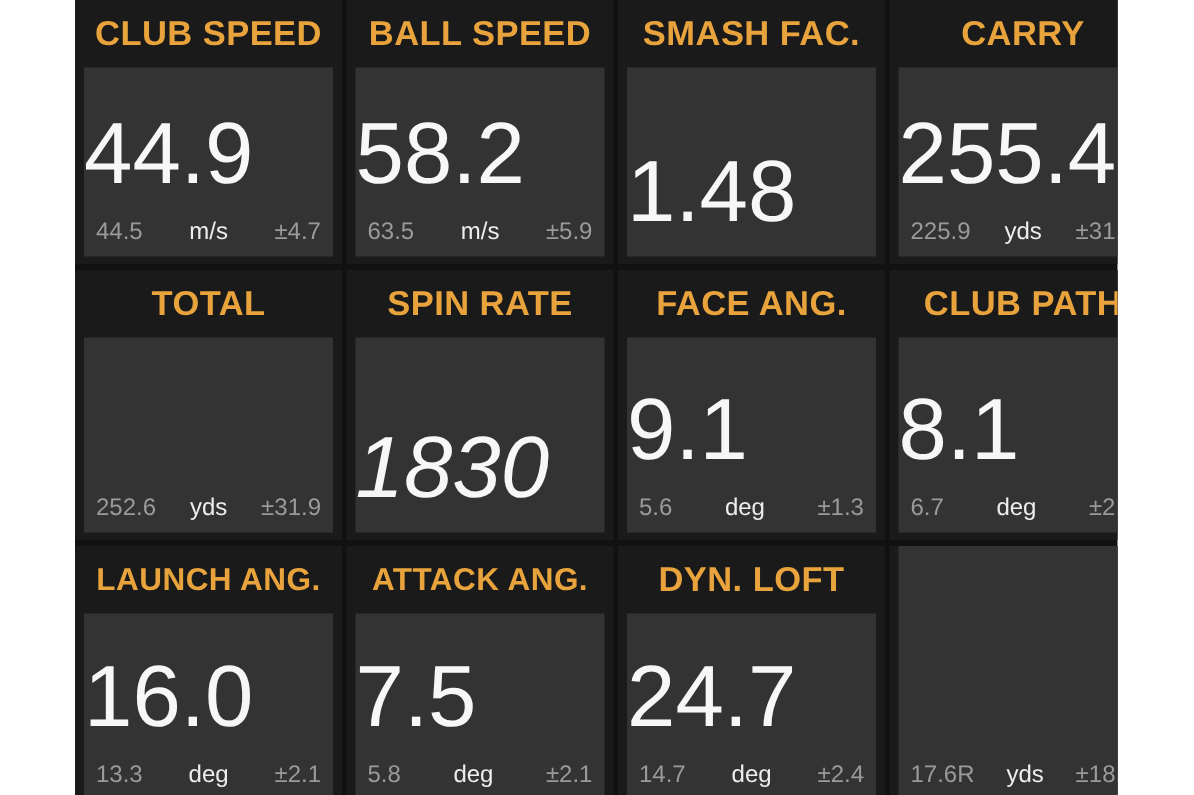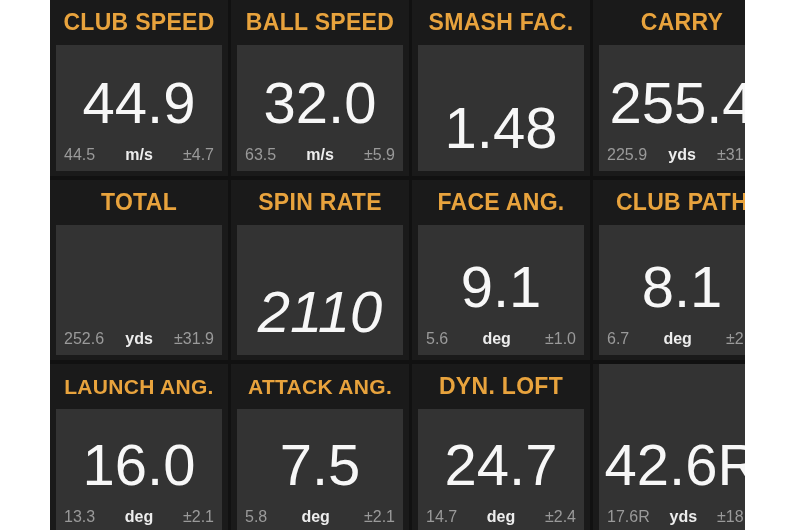--- a/index.html
+++ b/index.html
@@ -60,21 +60,20 @@
     margin: 0 6px 5px 6px;
     background: #333333;
     position: relative;
     display: flex;
     flex-direction: column;
     justify-content: flex-end;
     overflow: hidden;
   }
 
   .tile-value {
-    text-align: center;
     color: #f7f7f7;
     font-size: 58px;
     font-weight: normal;
     line-height: 1;
     white-space: nowrap;
     padding-bottom: 14px;
   }
   .tile-value.italic {
     font-style: italic;
   }
@@ -89,21 +88,21 @@
   }
 
   .foot-avg,
   .foot-dev {
     color: #9a9a9a;
     font-size: 16px;
   }
   .foot-unit {
     color: #ededed;
     font-size: 16px;
-    font-weight: bold;
+    font-weight: normal;
   }
   .foot-spacer {
     flex: 1;
   }
 </style>
 </head>
 <body>
 
 <div id="board">
   <div id="grid">
@@ -114,21 +113,21 @@
           <div class="tile-footer">
             <span class="foot-avg">44.5</span>
             <span class="foot-unit">m/s</span>
             <span class="foot-dev">±4.7</span>
           </div>
         </div>
       </div>
       <div class="tile">
         <div class="tile-title">BALL SPEED</div>
         <div class="tile-body">
-          <div class="tile-value">32.0</div>
+          <div class="tile-value">58.2</div>
           <div class="tile-footer">
             <span class="foot-avg">63.5</span>
             <span class="foot-unit">m/s</span>
             <span class="foot-dev">±5.9</span>
           </div>
         </div>
       </div>
       <div class="tile">
         <div class="tile-title">SMASH FAC.</div>
         <div class="tile-body">
@@ -152,31 +151,31 @@
           <div class="tile-footer">
             <span class="foot-avg">252.6</span>
             <span class="foot-unit">yds</span>
             <span class="foot-dev">±31.9</span>
           </div>
         </div>
       </div>
       <div class="tile">
         <div class="tile-title">SPIN RATE</div>
         <div class="tile-body">
-          <div class="tile-value italic">2110</div>
+          <div class="tile-value italic">1830</div>
         </div>
       </div>
       <div class="tile">
         <div class="tile-title">FACE ANG.</div>
         <div class="tile-body">
           <div class="tile-value">9.1</div>
           <div class="tile-footer">
             <span class="foot-avg">5.6</span>
             <span class="foot-unit">deg</span>
-            <span class="foot-dev">±1.0</span>
+            <span class="foot-dev">±1.3</span>
           </div>
         </div>
       </div>
       <div class="tile">
         <div class="tile-title">CLUB PATH</div>
         <div class="tile-body">
           <div class="tile-value">8.1</div>
           <div class="tile-footer">
             <span class="foot-avg">6.7</span>
             <span class="foot-unit">deg</span>
@@ -212,21 +211,20 @@
           <div class="tile-value">24.7</div>
           <div class="tile-footer">
             <span class="foot-avg">14.7</span>
             <span class="foot-unit">deg</span>
             <span class="foot-dev">±2.4</span>
           </div>
         </div>
       </div>
       <div class="tile">
         <div class="tile-body">
-          <div class="tile-value">42.6R</div>
           <div class="tile-footer">
             <span class="foot-avg">17.6R</span>
             <span class="foot-unit">yds</span>
             <span class="foot-dev">±18.5</span>
           </div>
         </div>
       </div>
     </div>
 </div>
 

